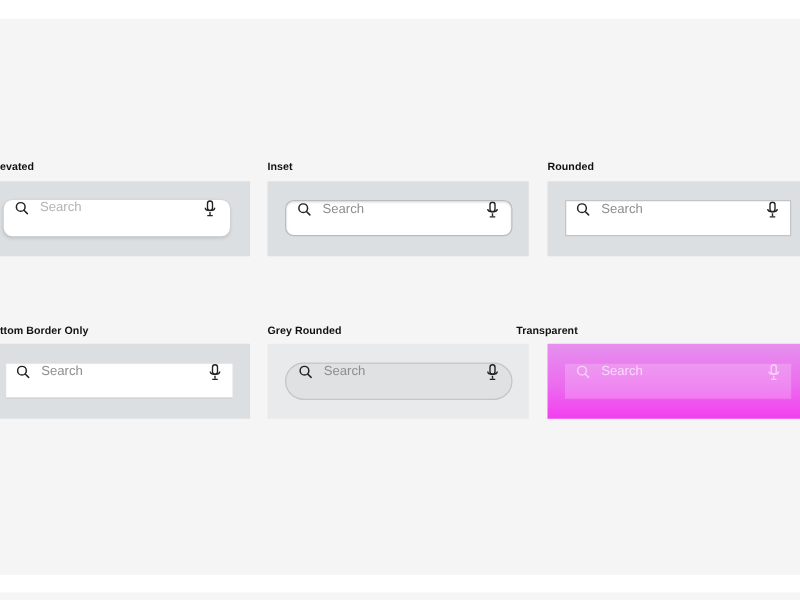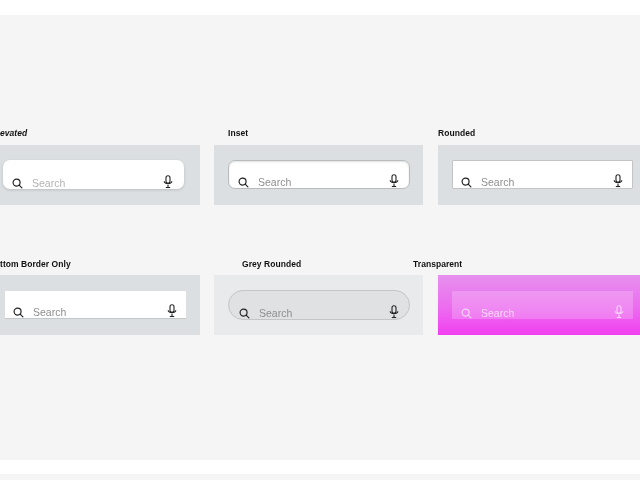--- a/index.html
+++ b/index.html
@@ -17,55 +17,55 @@
     }
     .label {
       position:absolute; font-size:8.5px; font-weight:bold; color:#111;
       white-space:nowrap; letter-spacing:0.05px;
     }
     .card {
       position:absolute; height:60px; background:#dcdfe1;
     }
     .bar {
       position:absolute; left:0; right:0; top:0; bottom:0;
-      display:flex; align-items:flex-end; box-sizing:border-box;
+      display:flex; align-items:flex-start; box-sizing:border-box;
     }
     .bar .icon { width:12px; height:12px; display:flex; align-items:center; justify-content:center; flex:0 0 auto; }
     .bar .placeholder { flex:1 1 auto; font-size:10.5px; color:#a3a3a3; margin-left:9px; }
     .bar .mic { width:12px; height:14px; display:flex; align-items:center; justify-content:center; flex:0 0 auto; }
     svg { display:block; }
   </style>
 </head>
 <body>
 
 <div class="canvas"></div>
 <div class="footer-strip"></div>
 
-<div class="label" style="left:0; top:128px;font-style:italic;">evated</div>
+<div class="label" style="left:0; top:128px;">evated</div>
 <div class="card" style="left:0; top:145px; width:200px;">
   <div class="bar" style="left:3px; right:16px; top:15px; bottom:16px; background:#fff; border-radius:7px; box-shadow:0 1px 3px rgba(0,0,0,0.15); padding:0 10px 0 8px;">
     <span class="icon">
       <svg width="11" height="11" viewBox="0 0 12 12">
           <circle cx="5" cy="5" r="3.8" fill="none" stroke="#222" stroke-width="1.3"></circle>
           <line x1="7.8" y1="7.8" x2="10.8" y2="10.8" stroke="#222" stroke-width="1.3" stroke-linecap="round"></line>
         </svg>
     </span>
     <span class="placeholder" style="color:#b3b3b3;">Search</span>
     <span class="mic">
       <svg width="10" height="14" viewBox="0 0 10 14">
           <rect x="3" y="0.8" width="4" height="7.5" rx="2" fill="none" stroke="#222" stroke-width="1.1"></rect>
           <path d="M1.2 6.2 C1.2 9.2 8.8 9.2 8.8 6.2" fill="none" stroke="#222" stroke-width="1.1"></path>
           <line x1="5" y1="9.5" x2="5" y2="12" stroke="#222" stroke-width="1.1"></line>
           <line x1="2.8" y1="12.5" x2="7.2" y2="12.5" stroke="#222" stroke-width="1.1"></line>
         </svg>
     </span>
   </div>
 </div>
 
-<div class="label" style="left:228px; top:128px;">Inset</div>
+<div class="label" style="left:214px; top:128px;">Inset</div>
 <div class="card" style="left:214px; top:145px; width:209px;">
   <div class="bar" style="left:14px; right:13px; top:15px; bottom:16px; background:#fff; border:1px solid #b9bcbe; border-radius:7px; box-shadow:inset 0 1px 2px rgba(0,0,0,0.12); padding:0 9px 0 8px;">
     <span class="icon">
       <svg width="11" height="11" viewBox="0 0 12 12">
           <circle cx="5" cy="5" r="3.8" fill="none" stroke="#222" stroke-width="1.3"></circle>
           <line x1="7.8" y1="7.8" x2="10.8" y2="10.8" stroke="#222" stroke-width="1.3" stroke-linecap="round"></line>
         </svg>
     </span>
     <span class="placeholder" style="color:#8e8e8e;">Search</span>
     <span class="mic">
@@ -114,21 +114,21 @@
       <svg width="10" height="14" viewBox="0 0 10 14">
           <rect x="3" y="0.8" width="4" height="7.5" rx="2" fill="none" stroke="#222" stroke-width="1.1"></rect>
           <path d="M1.2 6.2 C1.2 9.2 8.8 9.2 8.8 6.2" fill="none" stroke="#222" stroke-width="1.1"></path>
           <line x1="5" y1="9.5" x2="5" y2="12" stroke="#222" stroke-width="1.1"></line>
           <line x1="2.8" y1="12.5" x2="7.2" y2="12.5" stroke="#222" stroke-width="1.1"></line>
         </svg>
     </span>
   </div>
 </div>
 
-<div class="label" style="left:214px; top:259px;margin-left:28px;">Grey Rounded</div>
+<div class="label" style="left:214px; top:259px;">Grey Rounded</div>
 <div class="card" style="left:214px; top:275px; width:209px; background:#e8eaeb;">
   <div class="bar" style="left:14px; right:13px; top:15px; bottom:15px; background:#dfe1e3; border:1px solid #c3c5c7; border-radius:16px; padding:0 9px 0 9px;">
     <span class="icon">
       <svg width="11" height="11" viewBox="0 0 12 12">
           <circle cx="5" cy="5" r="3.8" fill="none" stroke="#222" stroke-width="1.3"></circle>
           <line x1="7.8" y1="7.8" x2="10.8" y2="10.8" stroke="#222" stroke-width="1.3" stroke-linecap="round"></line>
         </svg>
     </span>
     <span class="placeholder" style="color:#8e8e8e;">Search</span>
     <span class="mic">

